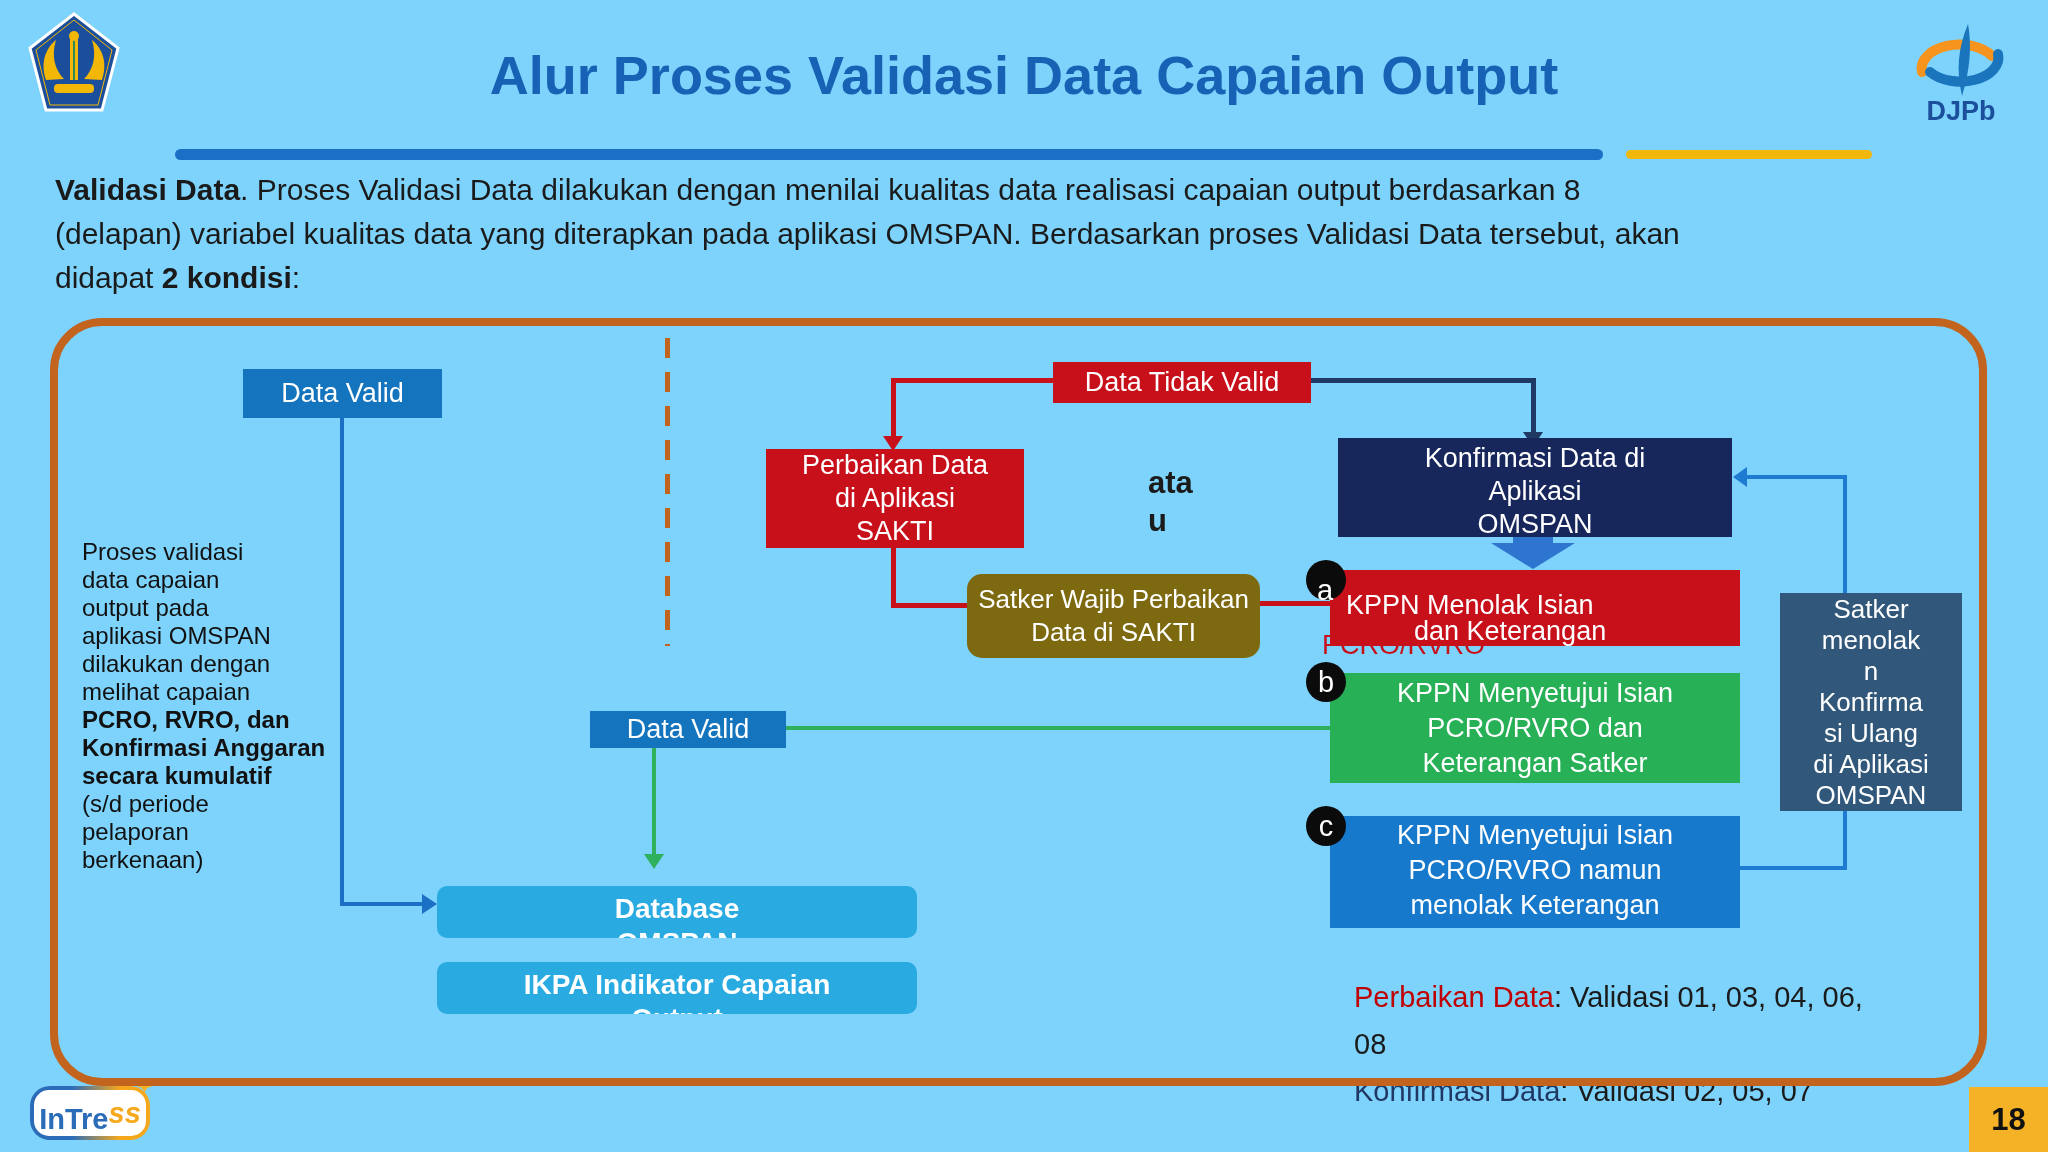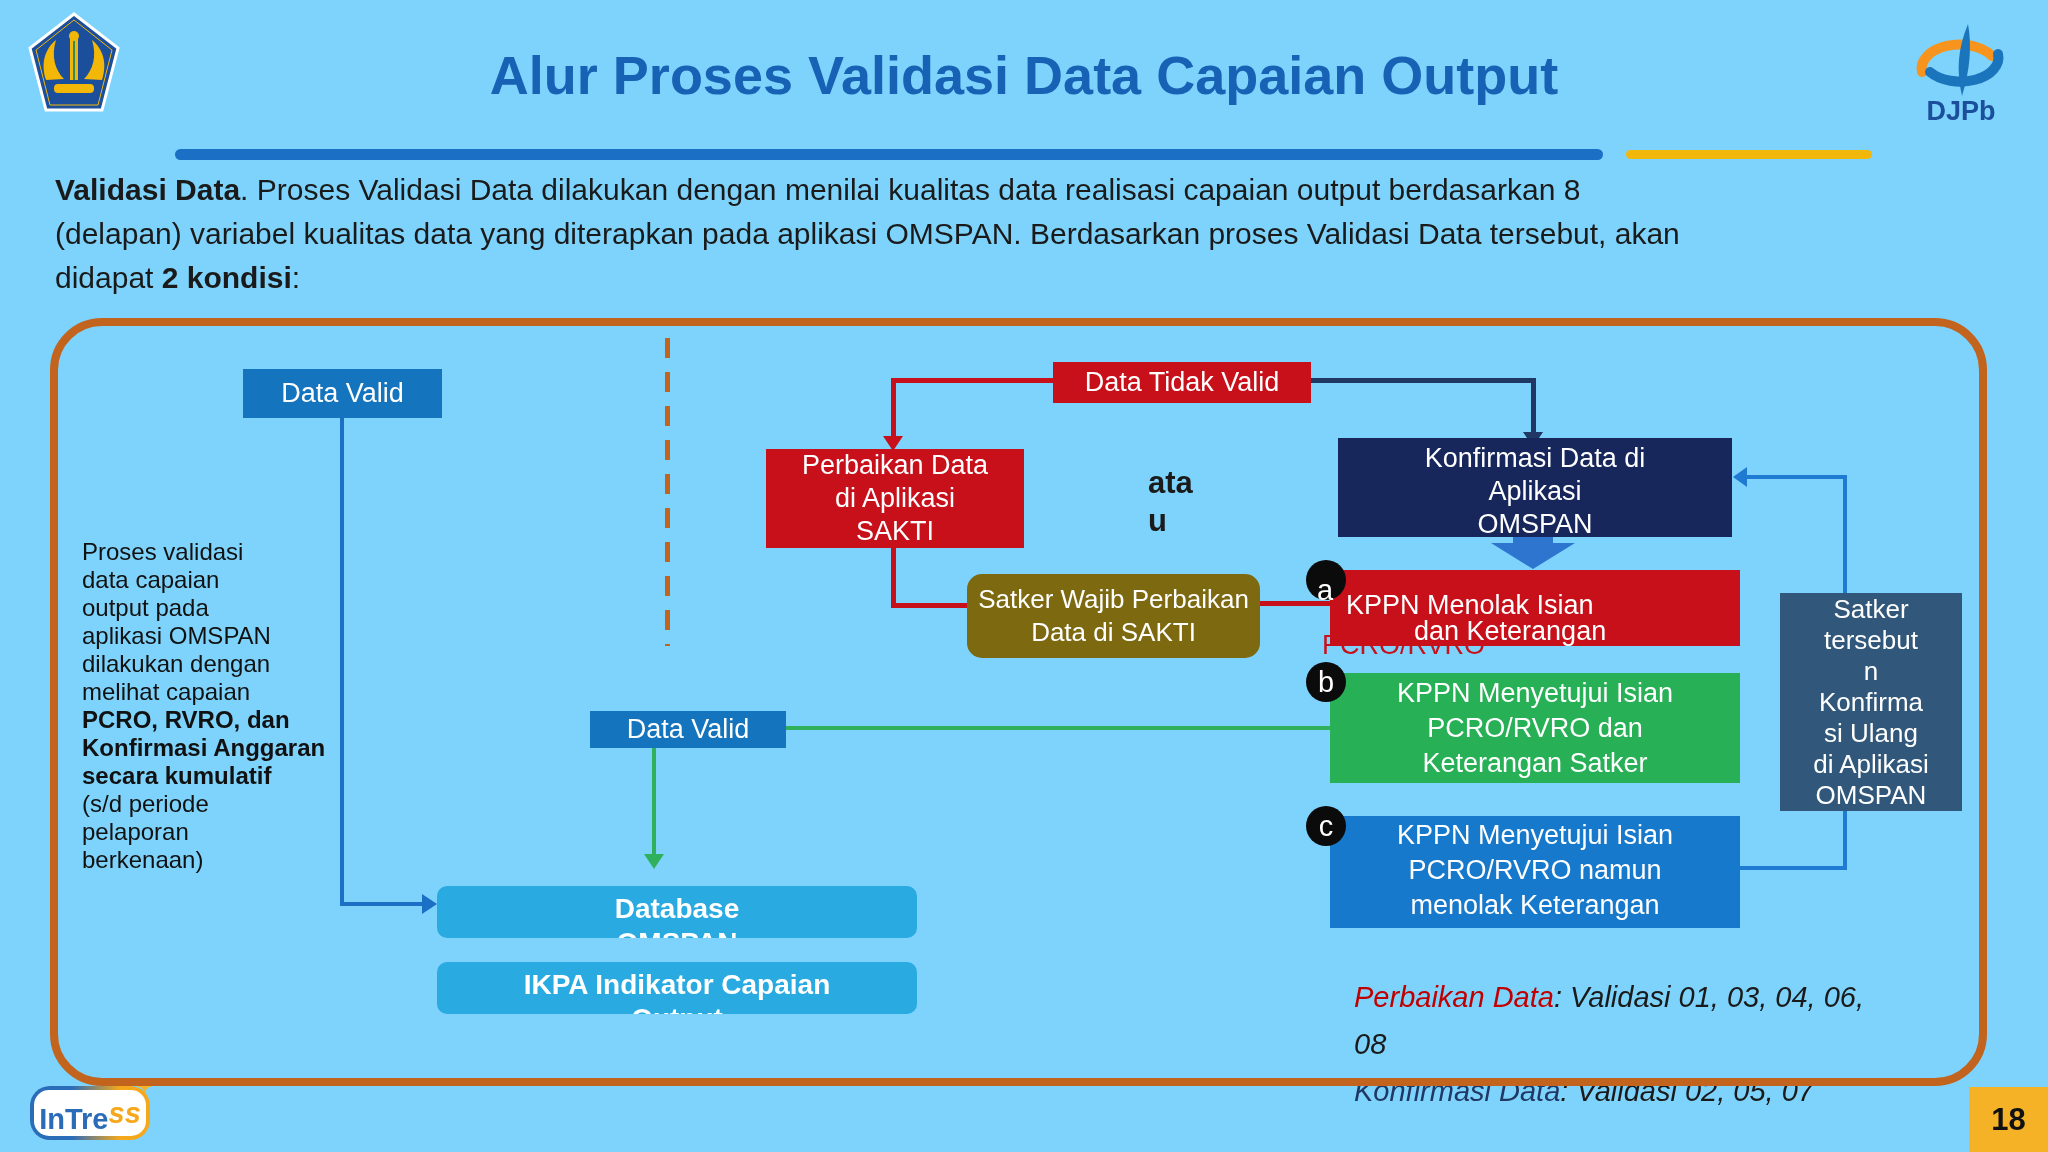--- a/index.html
+++ b/index.html
@@ -43,21 +43,21 @@
   .arr-left-blue2{width:0;height:0;border-top:10px solid transparent;border-bottom:10px solid transparent;border-right:14px solid #1F7BD1;}
   
   .badge{width:40px;height:40px;border-radius:50%;background:#0b0b0b;color:#fff;
          display:flex;align-items:center;justify-content:center;font-size:29px;z-index:4;}
   .badge-a{z-index:4;}
   .badge-a span{position:absolute;left:11px;top:14px;z-index:5;}
   
   .note{left:82px;top:538px;font-size:24px;line-height:28px;color:#111;}
   .note div{white-space:nowrap;}
   .atau{left:1148px;top:464px;width:56px;font-size:31px;font-weight:700;line-height:38px;color:#1b1b1b;word-break:break-all;}
-  .legend{left:1354px;top:974px;font-size:29px;line-height:47px;color:#1a1a1a;z-index:4;font-style:italic;}
+  .legend{left:1354px;top:974px;font-size:29px;line-height:47px;color:#1a1a1a;z-index:4;}
   .legend div{white-space:nowrap;}
   .lg-red{color:#C00000;}
   .lg-navy{color:#203864;}
   
   .kppn-a{overflow:visible;z-index:3;text-align:center;}
   .kppn-a .t1{position:absolute;left:16px;top:20px;color:#fff;font-size:27px;white-space:nowrap;}
   .kppn-a .t2{position:absolute;left:84px;top:46px;color:#fff;font-size:27px;white-space:nowrap;}
   .pcro{left:1322px;top:630px;color:#C8101B;font-size:27px;z-index:2;white-space:nowrap;}
   
   .intress-outer{left:30px;top:1086px;width:120px;height:54px;background:linear-gradient(90deg,#2B6CB8 35%,#F5A81C 75%);
@@ -185,21 +185,21 @@
     <div>PCRO/RVRO namun</div>
     <div>menolak Keterangan</div>
     <div>Satker</div>
   </div>
   <div class="abs badge" style="left:1306px;top:806px;">
     <span>c</span>
   </div>
 
   <div class="abs box slate-box" style="left:1780px;top:593px;width:182px;height:218px;font-size:26px;line-height:31px;">
     <div>Satker</div>
-    <div>tersebut</div>
+    <div>menolak</div>
     <div>n</div>
     <div>Konfirma</div>
     <div>si Ulang</div>
     <div>di Aplikasi</div>
     <div>OMSPAN</div>
   </div>
 
   <div class="abs box blue-box" style="left:590px;top:711px;width:196px;height:37px;">
     <div>Data Valid</div>
   </div>

